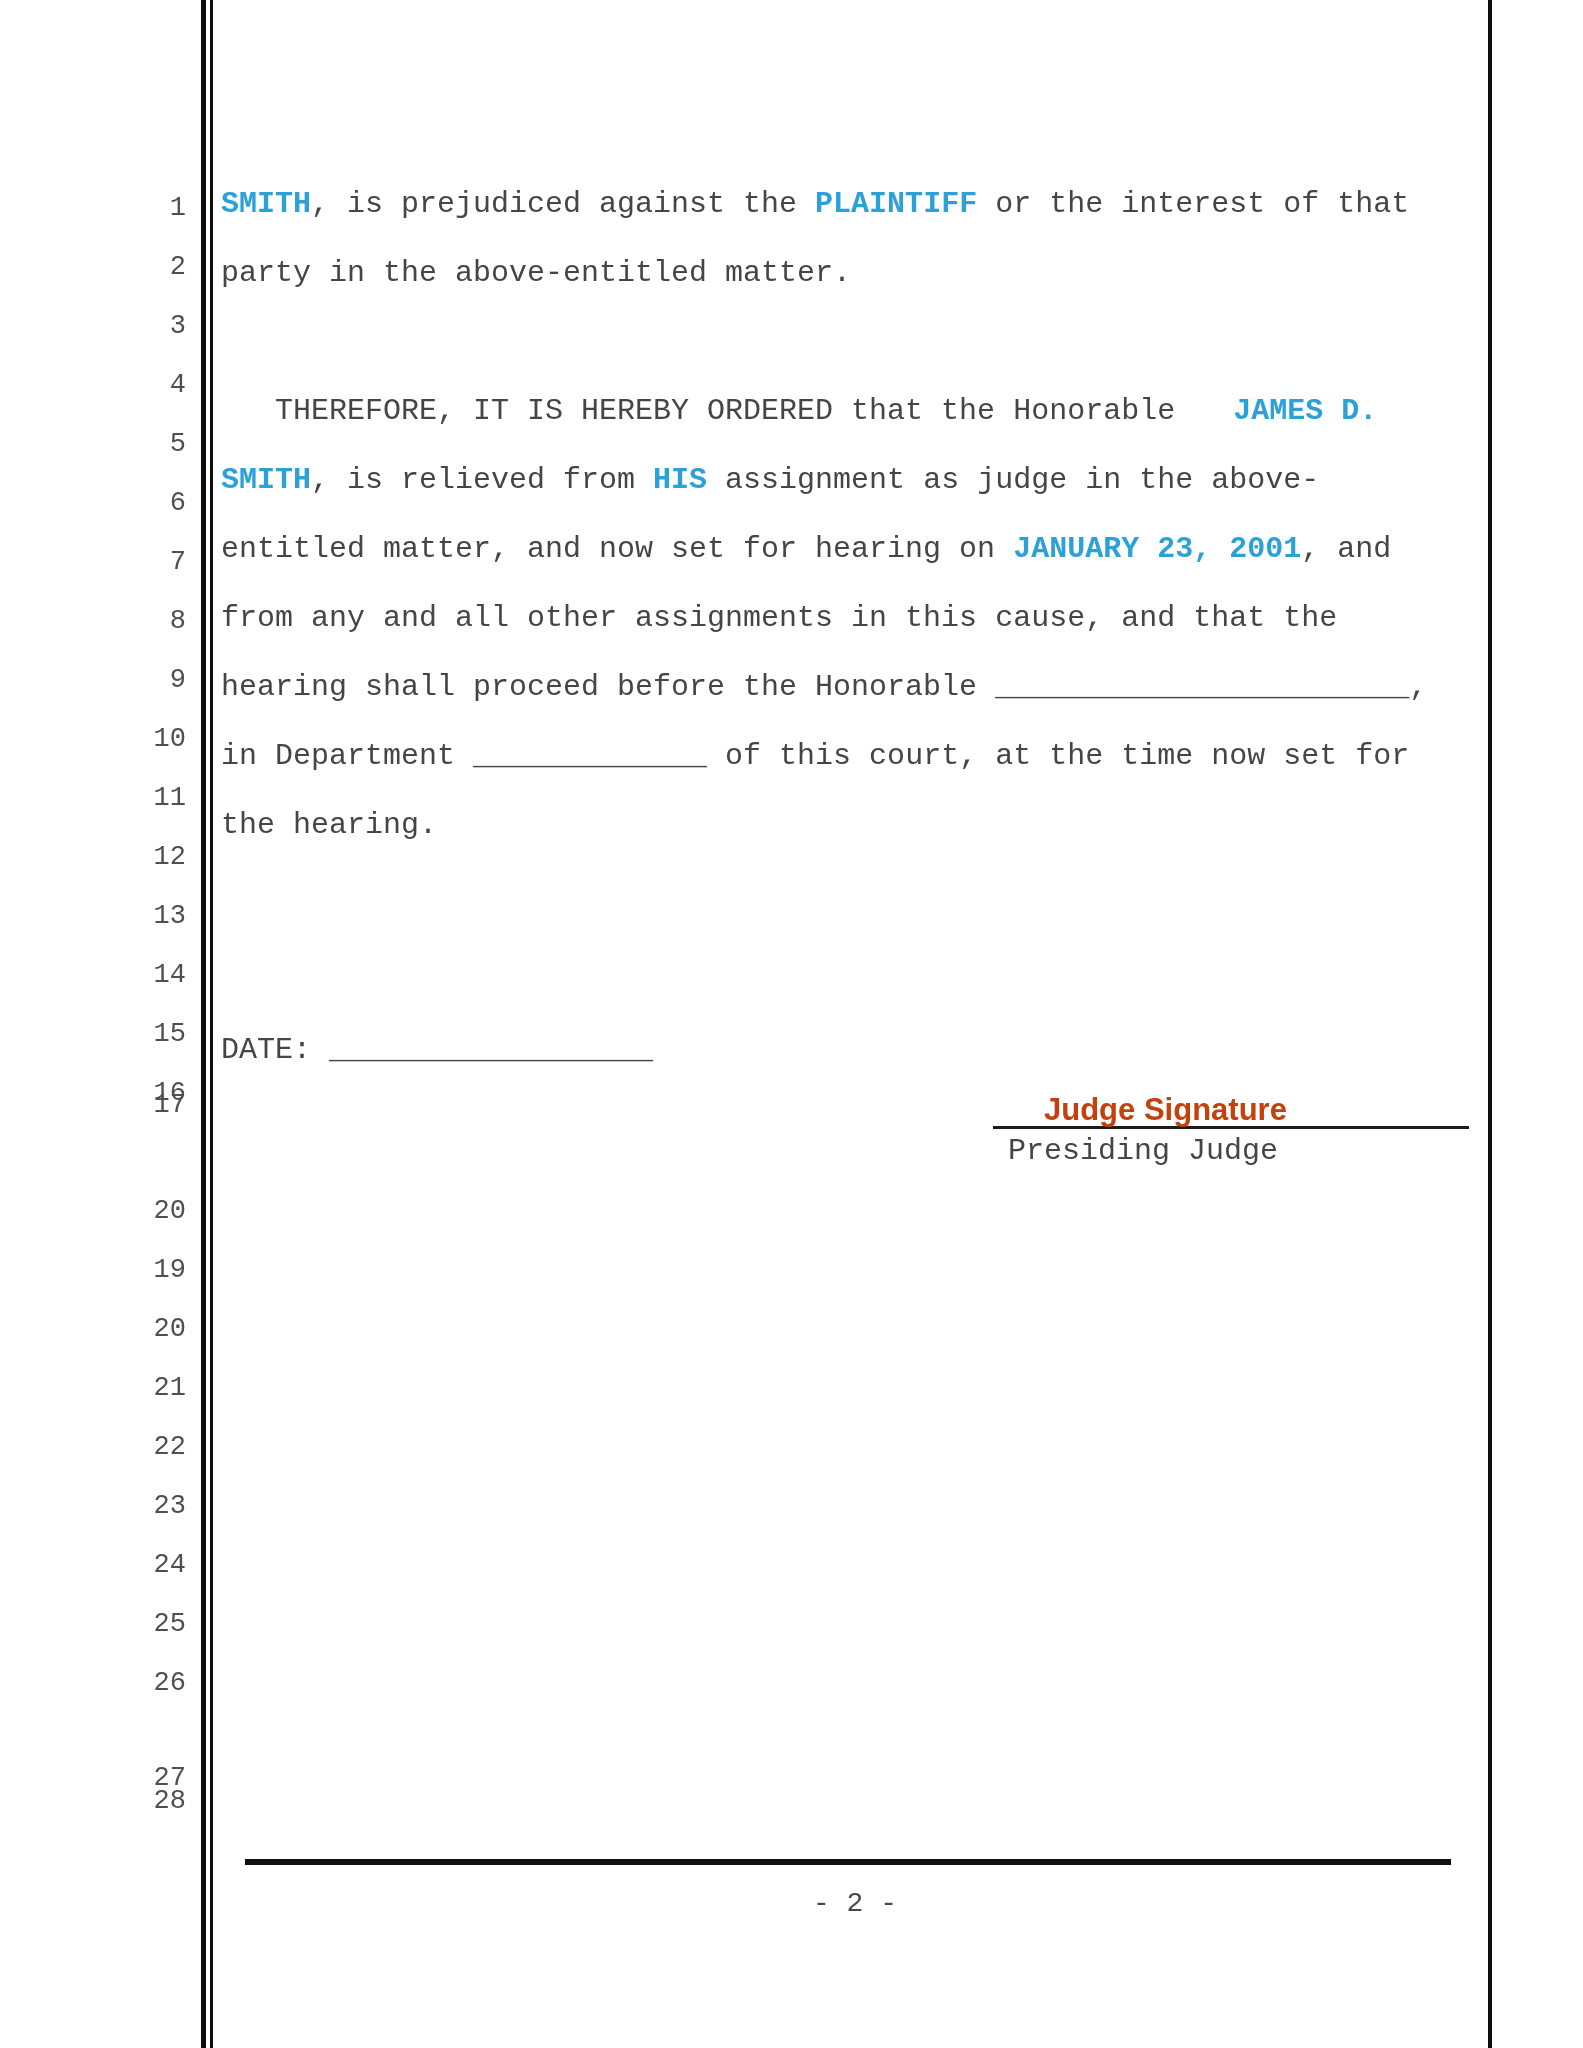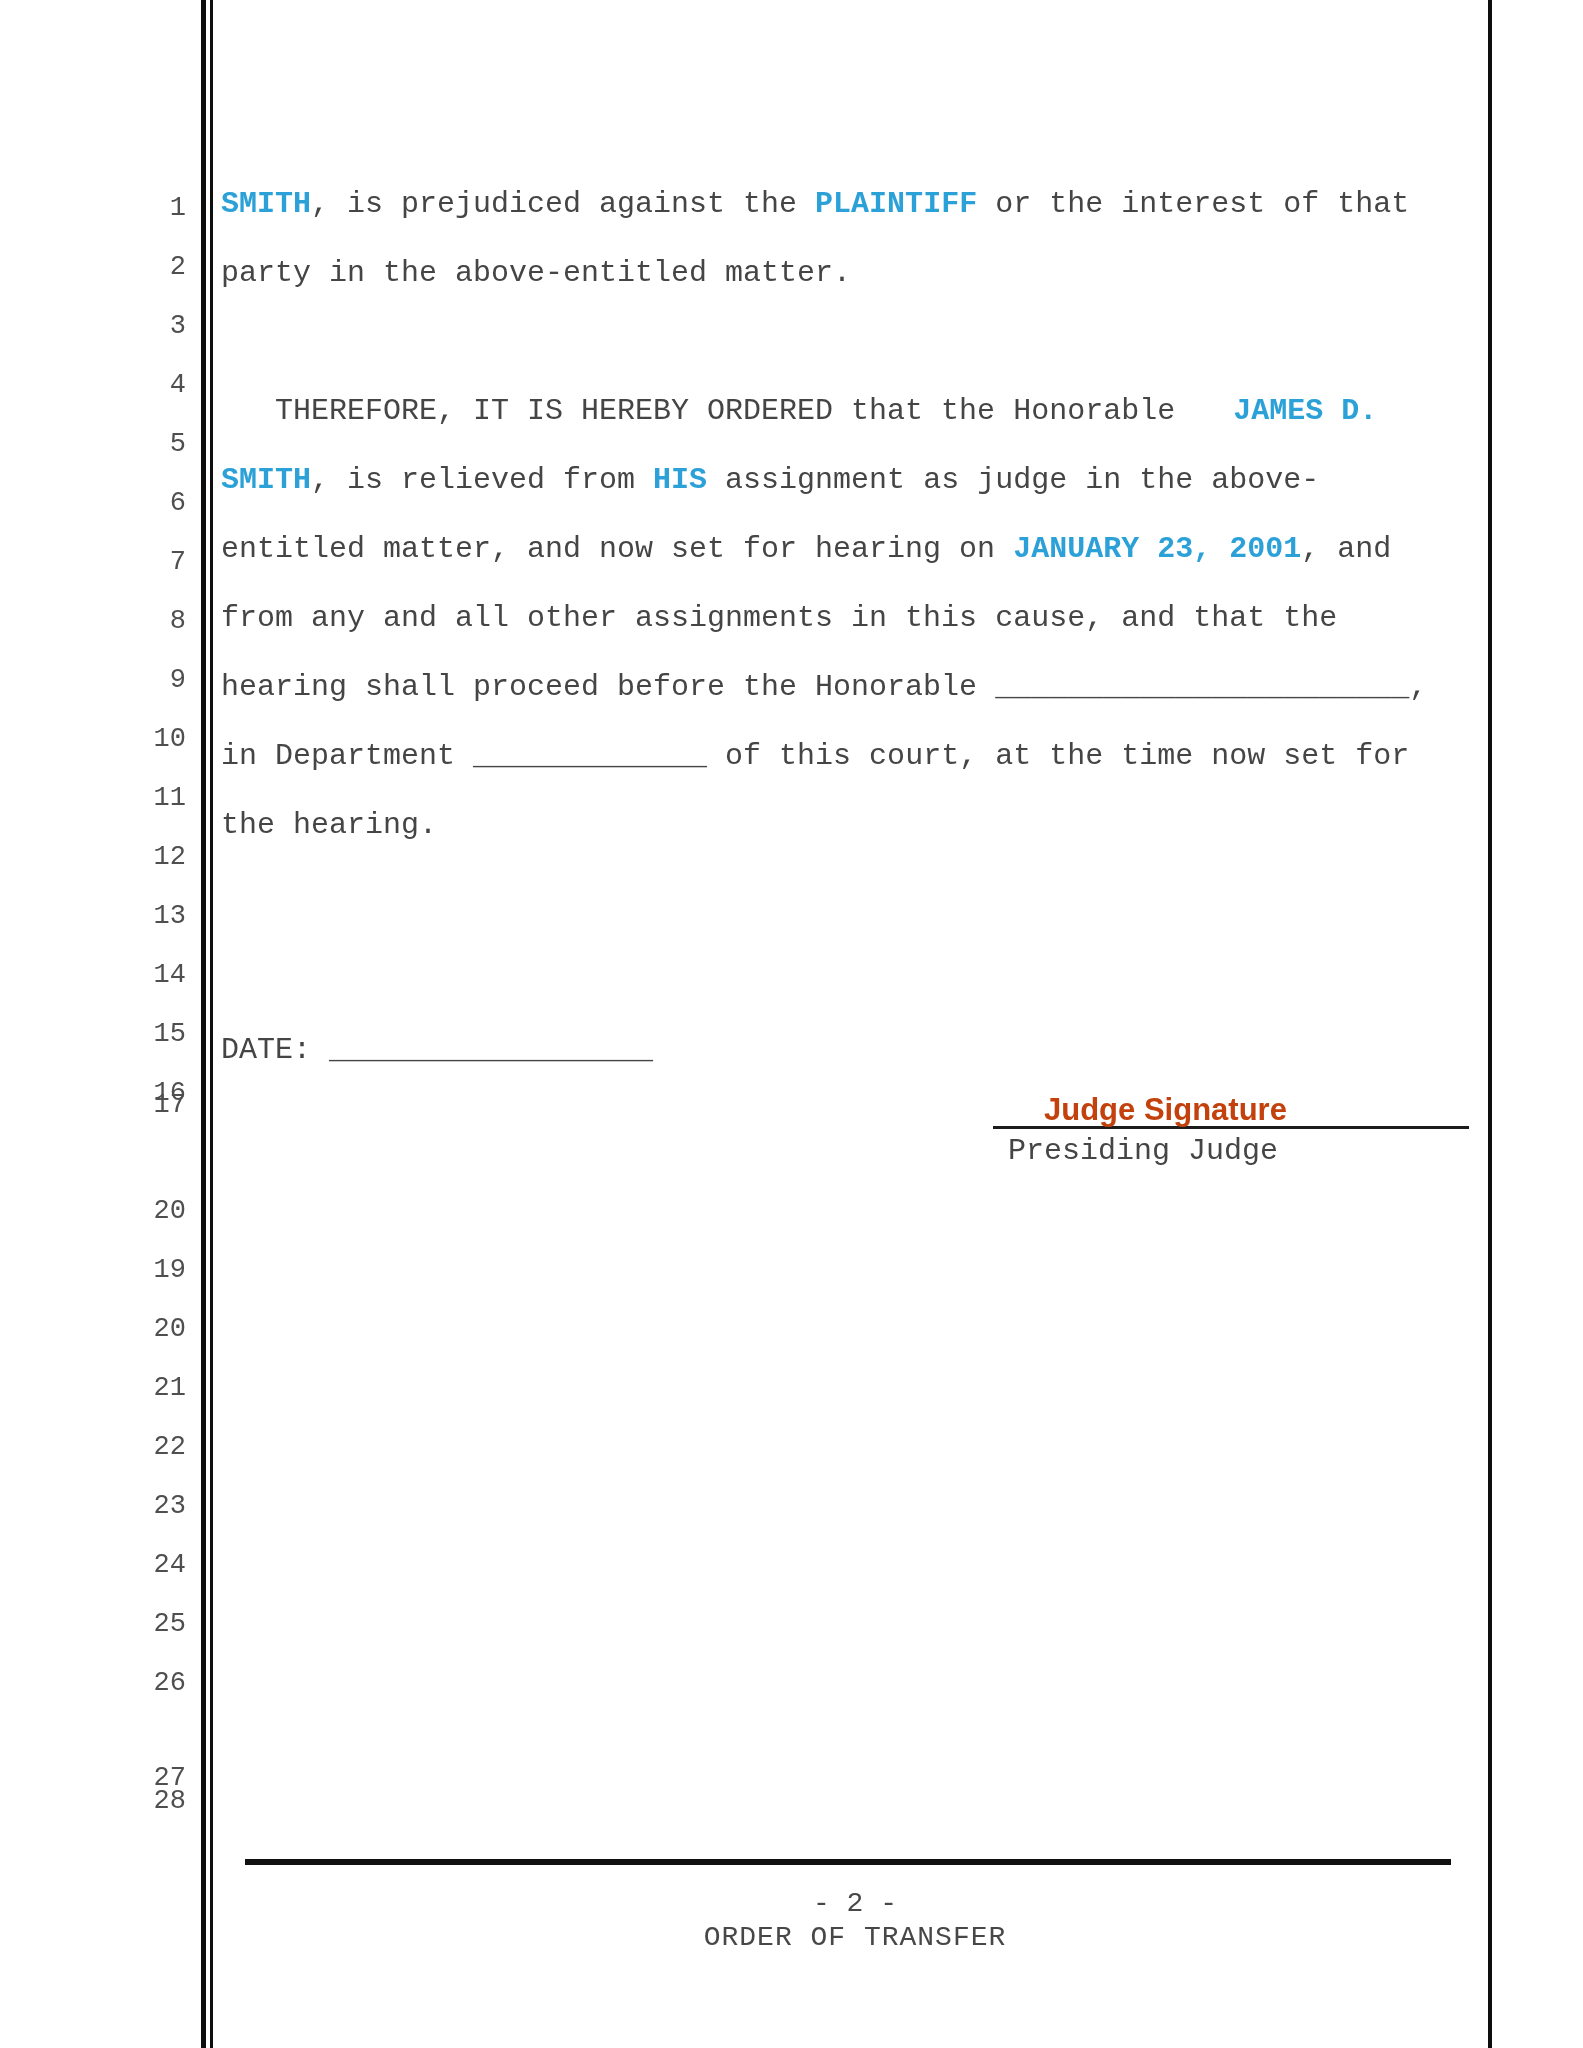--- a/index.html
+++ b/index.html
@@ -103,15 +103,14 @@
       <div class="bodyline" style="top: 807px;"><span>the hearing.</span></div>
       <div class="bodyline" style="top: 1032px;"><span>DATE: </span><span>__________________</span></div>
     </div>
 
   <div class="sig-line"></div>
   <div class="sig-annotation" style="color: #c2410c;">Judge Signature</div>
   <div class="sig-title">Presiding Judge</div>
 
   <div class="footer-rule"></div>
   <div class="footer-text page-number">- 2 -</div>
-  <div class="footer-text footer-title">ORDER OF TRANSFER</div>
 
 </div>
 
 </body></html>

